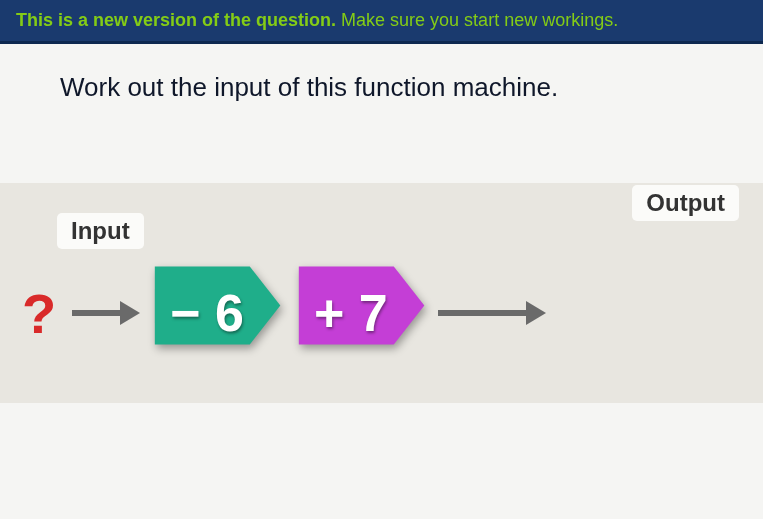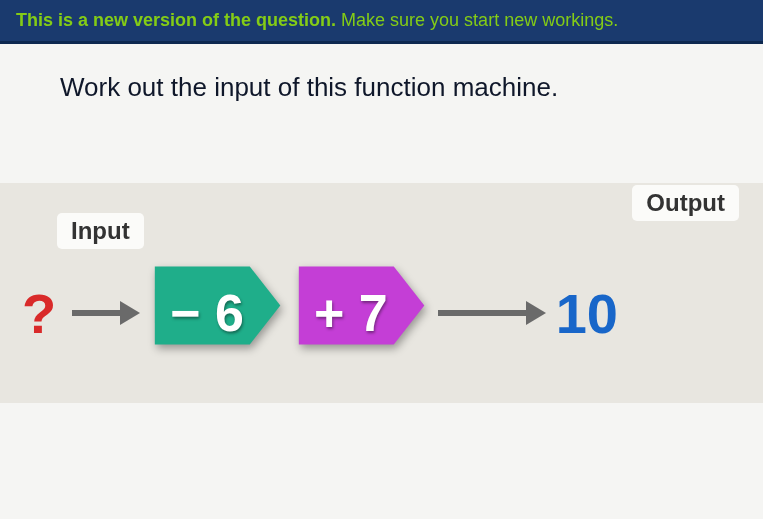--- a/index.html
+++ b/index.html
@@ -121,15 +121,14 @@
         <polygon points="8,4 120,4 156,50 120,96 8,96" fill="#c43ed6"></polygon>
       </svg>
       <span class="op-text">+ 7</span>
     </div>
 
     <svg class="arrow-svg" width="110" height="40" viewBox="0 0 110 40">
       <line x1="2" y1="20" x2="92" y2="20" stroke-width="6" stroke="#6a6a6a"></line>
       <polygon points="90,8 110,20 90,32" fill="#6a6a6a"></polygon>
     </svg>
 
-    <div class="output-val">10</div>
   </div>
 </div>
 
 </body></html>

